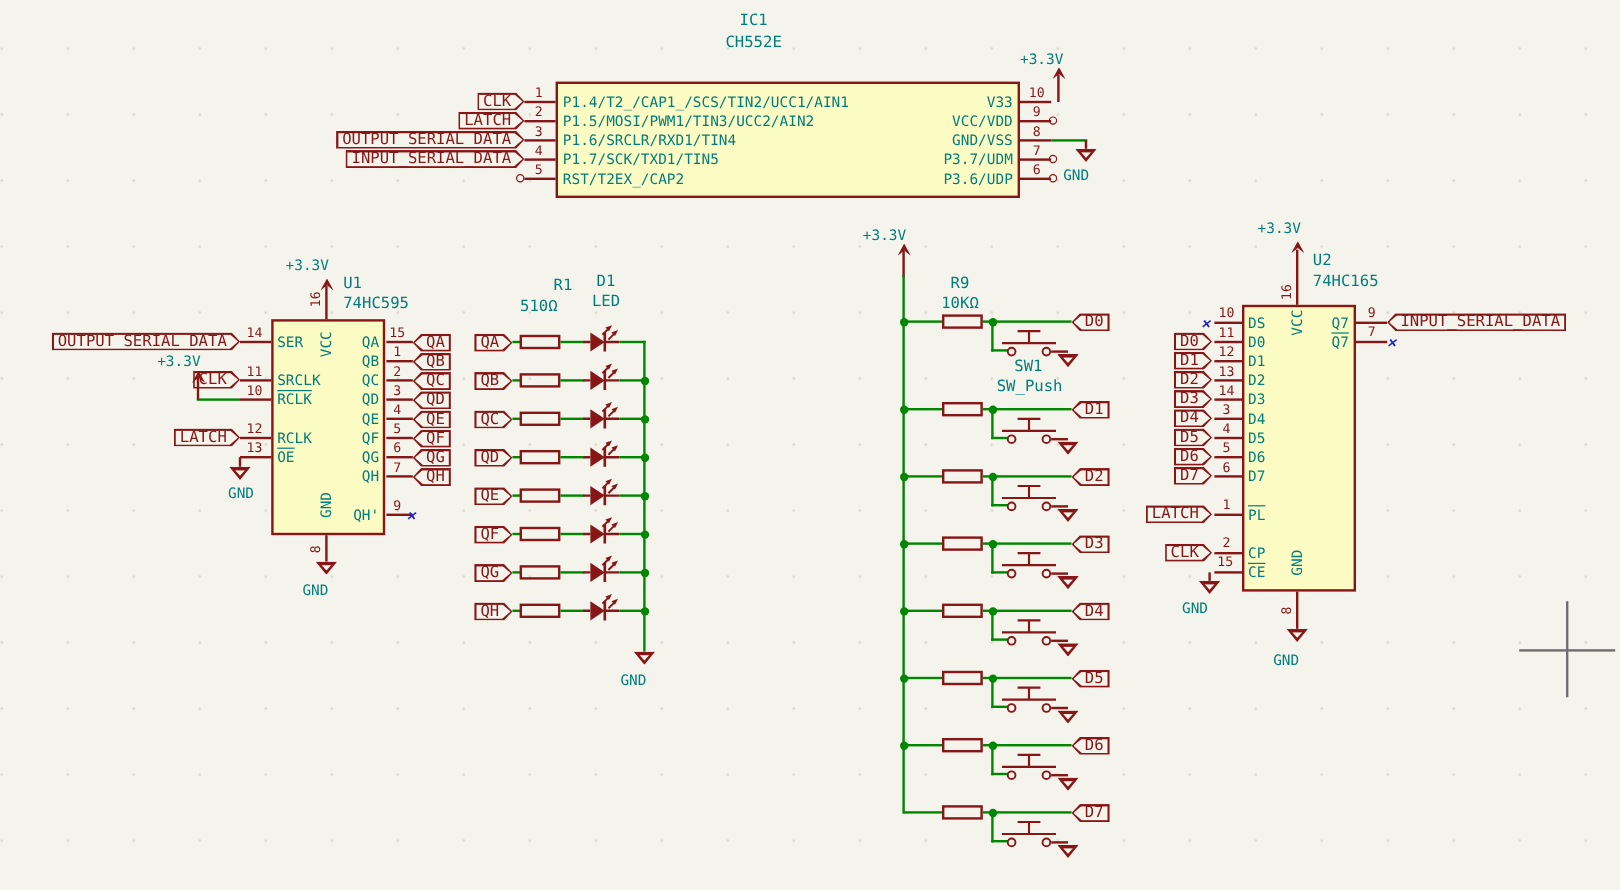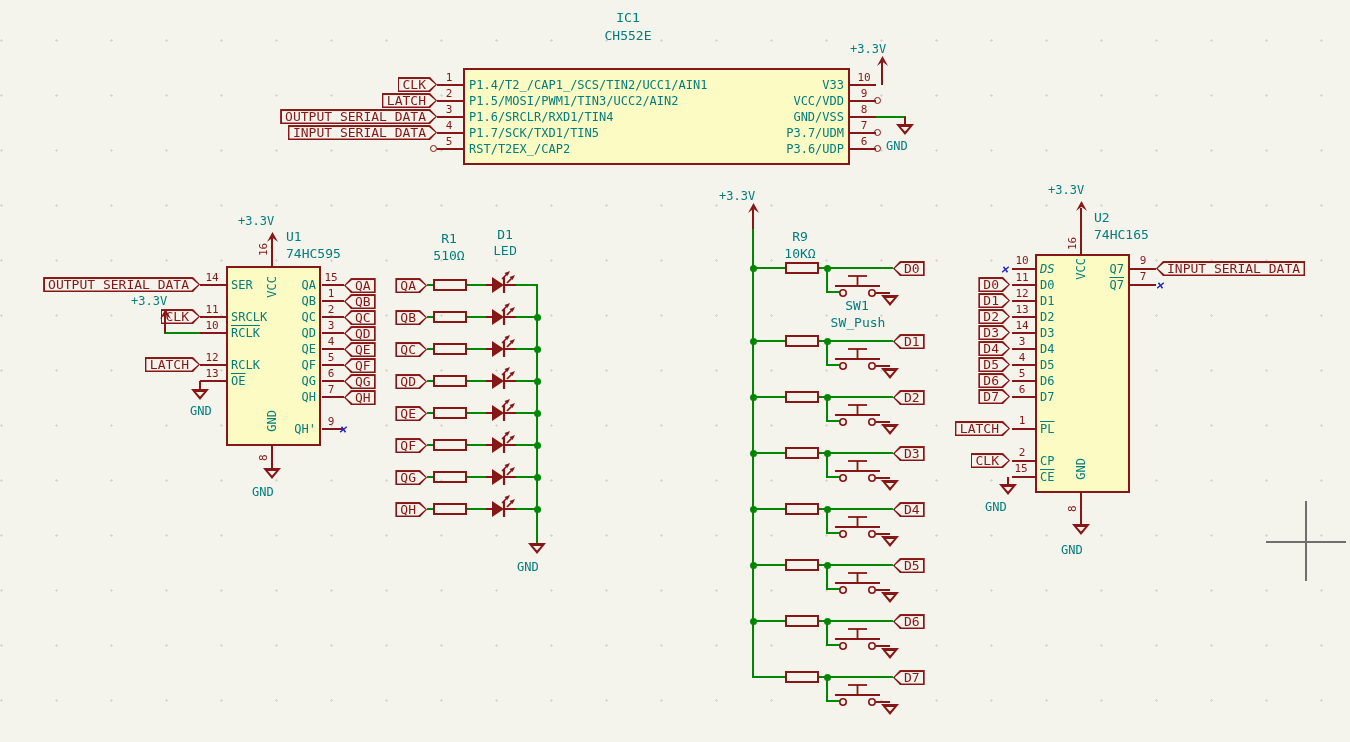--- a/index.html
+++ b/index.html
@@ -313,24 +313,24 @@
   <span class="pn" style="left:320px;top:416px;width:22px;">9</span>
   <span class="pname tright" style="right:1034px;top:423px;position:absolute;margin-left:48px;">QH'</span>
   <i class="nc" style="left:339px;top:423px;"></i>
 
   <i class="lr" style="left:271px;top:446px;width:2px;height:22px;"></i>
   <span class="pn vtext" style="left:258px;top:452px;height:12px;">8</span>
   <span class="pname vtext" style="left:266px;top:410px;">GND</span>
   <i class="gnd" style="left:263px;top:468px;"></i>
   <div class="ptxt" style="left:252px;top:486px;width:40px;">GND</div>
 
-  <div class="tref tcen" style="left:421px;top:232px;width:56px;">R1</div>
+  <div class="tref tcen" style="left:421px;top:232px;width:56px;text-align:right;">R1</div>
   <div class="tref tcen" style="left:421px;top:249px;width:56px;">510Ω</div>
   <div class="tref tcen" style="left:477px;top:228px;width:56px;">D1</div>
-  <div class="tref tcen" style="left:477px;top:245px;width:56px;font-family:Liberation Mono, monospace;">LED</div>
+  <div class="tref tcen" style="left:477px;top:245px;width:56px;">LED</div>
 
   <div id="led-rows">
 
       <div class="prow" style="--i: 0;">
         <div class="glabel pr" style="right:923px;top:1px;">
           <span>QA</span>
         </div>
         <i class="ln" style="left:427px;top:-1px;width:8px;height:2px;"></i>
         <i class="res" style="left:433px;"></i>
         <i class="ln" style="left:467px;top:-1px;width:20px;height:2px;"></i>
@@ -694,21 +694,21 @@
   <div class="tref" style="left:1094px;top:228px;">74HC165</div>
 
   <i class="lr" style="left:1080px;top:208px;width:2px;height:46px;"></i>
   <i class="pwr" style="left:1076px;top:201px;"></i>
   <div class="ptxt" style="left:1048px;top:184px;width:68px;">+3.3V</div>
   <span class="pn vtext" style="left:1067px;top:234px;height:18px;">16</span>
   <span class="pname vtext" style="left:1075px;top:258px;">VCC</span>
 
   <i class="lr" style="left:1012px;top:268px;width:23px;height:2px;"></i>
   <span class="pn" style="left:1010px;top:255px;width:24px;">10</span>
-  <span class="pname" style="left:1040px;top:263px;font-style:italic;">DS</span>
+  <span class="pname" style="left:1040px;top:263px;">DS</span>
   <i class="nc" style="left:1001px;top:263px;"></i>
 
   <div id="u2-d-pins">
 
       <div class="prow" style="--i: 0;">
         <div class="glabel pr" style="right:340px;top:0px;">
           <span>D0</span>
         </div>
         <i class="lr" style="left:1012px;top:-1px;width:23px;height:2px;"></i>
         <span class="pn" style="left:1010px;top:-13px;width:24px;">11</span>

